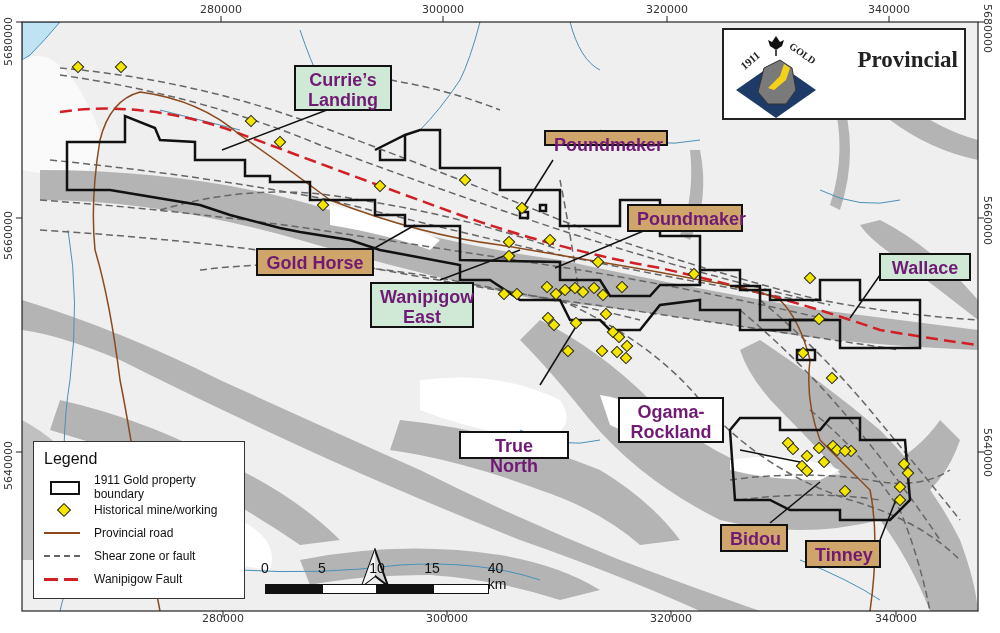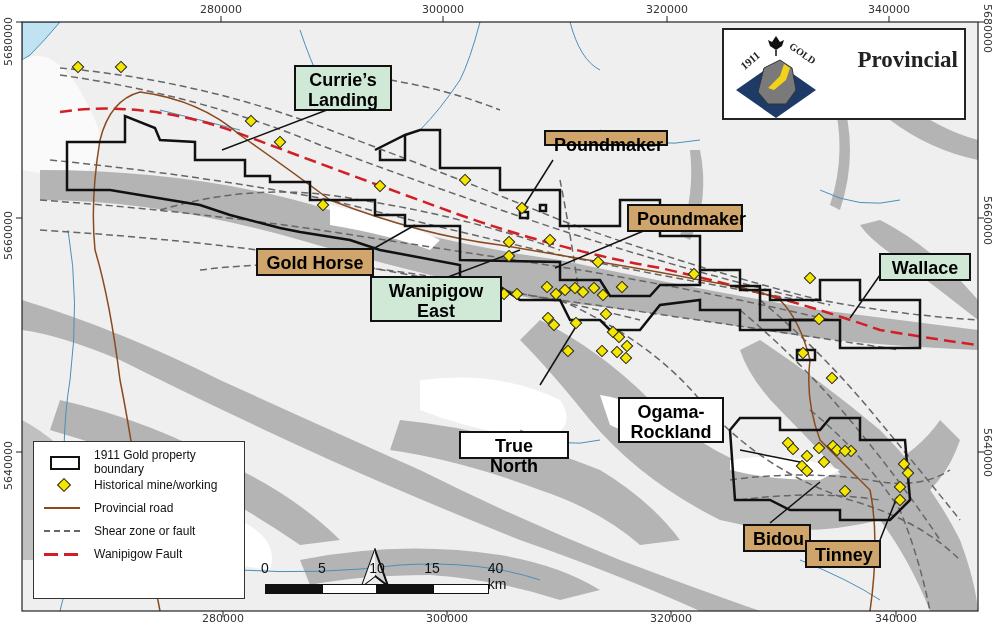--- a/index.html
+++ b/index.html
@@ -3,21 +3,21 @@
 <meta charset="utf-8">
 <style>
   html,body{margin:0;padding:0;background:#ffffff;}
   body{width:1000px;height:633px;position:relative;overflow:hidden;font-family:"Liberation Sans",sans-serif;}
   .tick-label{position:absolute;font-size:11px;color:#333;font-family:"DejaVu Sans",sans-serif;}
   .tick-top{top:3px;transform:translateX(-50%);}
   .tick-bottom{top:612px;transform:translateX(-50%);}
   .tick-left{left:2px;transform-origin:left top;transform:rotate(-90deg);white-space:nowrap;}
   .tick-right{left:994px;transform-origin:left top;transform:rotate(90deg);white-space:nowrap;}
   #mapsvg{position:absolute;left:0;top:0;}
-  .label-box{position:absolute;border:2px solid #111;font-weight:bold;color:#000000;font-size:18px;line-height:20px;text-align:center;padding:3px 8px;box-sizing:border-box;}
+  .label-box{position:absolute;border:2px solid #111;font-weight:bold;color:#701a75;font-size:18px;line-height:20px;text-align:center;padding:3px 8px;box-sizing:border-box;}
   .green{background:#cfe9d6;}
   .tan{background:#cfa56b;}
   .white{background:#ffffff;}
   #logo-box{position:absolute;left:722px;top:28px;width:244px;height:92px;background:#fff;border:2px solid #222;box-sizing:border-box;}
   #logo-text{position:absolute;left:108px;top:16px;width:126px;text-align:right;font-family:"Liberation Serif",serif;font-size:23px;line-height:28px;color:#222;font-weight:bold;}
   #legend{position:absolute;left:33px;top:441px;width:212px;height:158px;background:#fff;border:1.5px solid #333;box-sizing:border-box;padding:8px 10px;}
   #legend-title{font-size:16px;color:#111;margin-bottom:7px;}
   .legend-row{display:flex;align-items:center;height:23px;font-size:12px;color:#111;}
   .legend-sym{width:40px;height:16px;position:relative;margin-right:10px;flex:none;}
   #scalebar{position:absolute;left:262px;top:560px;}
@@ -348,42 +348,43 @@
 </div>
 <div class="label-box tan" style="left:544px;top:130px;width:124px;height:16px;">
   <div>Poundmaker</div>
 </div>
 <div class="label-box tan" style="left:627px;top:204px;width:116px;height:28px;">
   <div>Poundmaker</div>
 </div>
 <div class="label-box tan" style="left:256px;top:248px;width:118px;height:28px;">
   <div>Gold Horse</div>
 </div>
-<div class="label-box green" style="left:370px;top:276px;width:132px;height:46px;">
+<div class="label-box green" style="left:370px;top:282px;width:104px;height:46px;">
   <div>Wanipigow</div>
   <div>East</div>
 </div>
 <div class="label-box green" style="left:879px;top:253px;width:92px;height:28px;">
   <div>Wallace</div>
 </div>
 <div class="label-box white" style="left:459px;top:383px;width:110px;height:28px;margin-top:48px;">
   <div>True North</div>
 </div>
 <div class="label-box white" style="left:618px;top:397px;width:106px;height:46px;">
   <div>Ogama-</div>
   <div>Rockland</div>
 </div>
-<div class="label-box tan" style="left:743px;top:524px;width:68px;height:28px;">
+<div class="label-box tan" style="left:720px;top:524px;width:68px;height:28px;">
   <div>Bidou</div>
 </div>
 <div class="label-box tan" style="left:805px;top:540px;width:76px;height:28px;">
   <div>Tinney</div>
 </div>
 
 <div id="legend">
+  <div id="legend-title">Legend</div>
   <div class="legend-row">
     <div class="legend-sym">
       <div style="position:absolute;left:6px;top:2px;width:26px;height:10px;border:2.5px solid #111;"></div>
     </div>
     <span>1911 Gold property boundary</span>
   </div>
   <div class="legend-row">
     <div class="legend-sym">
       <div style="position:absolute;left:15px;top:3px;width:8px;height:8px;background:#f4e600;border:1px solid #222;transform:rotate(45deg);"></div>
     </div>

